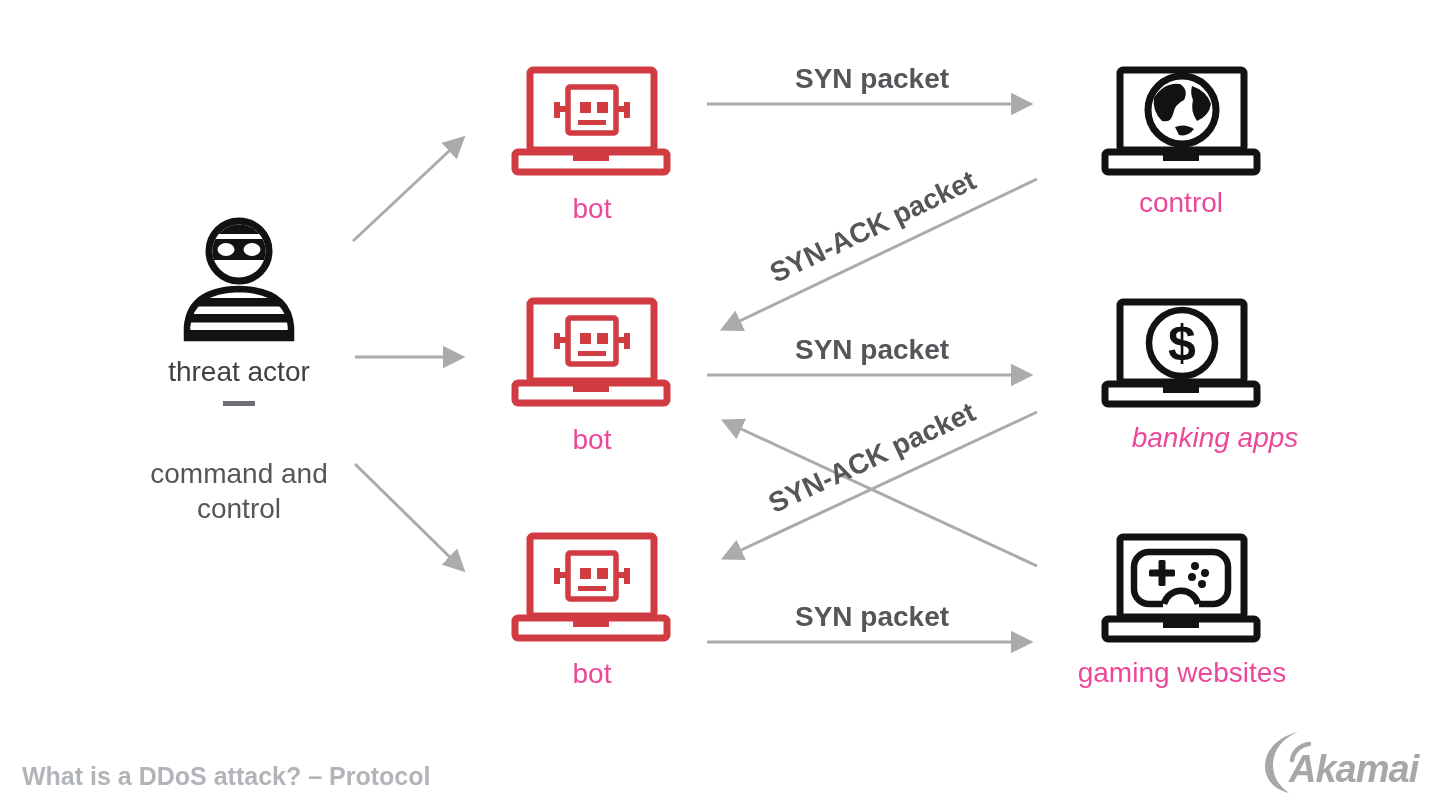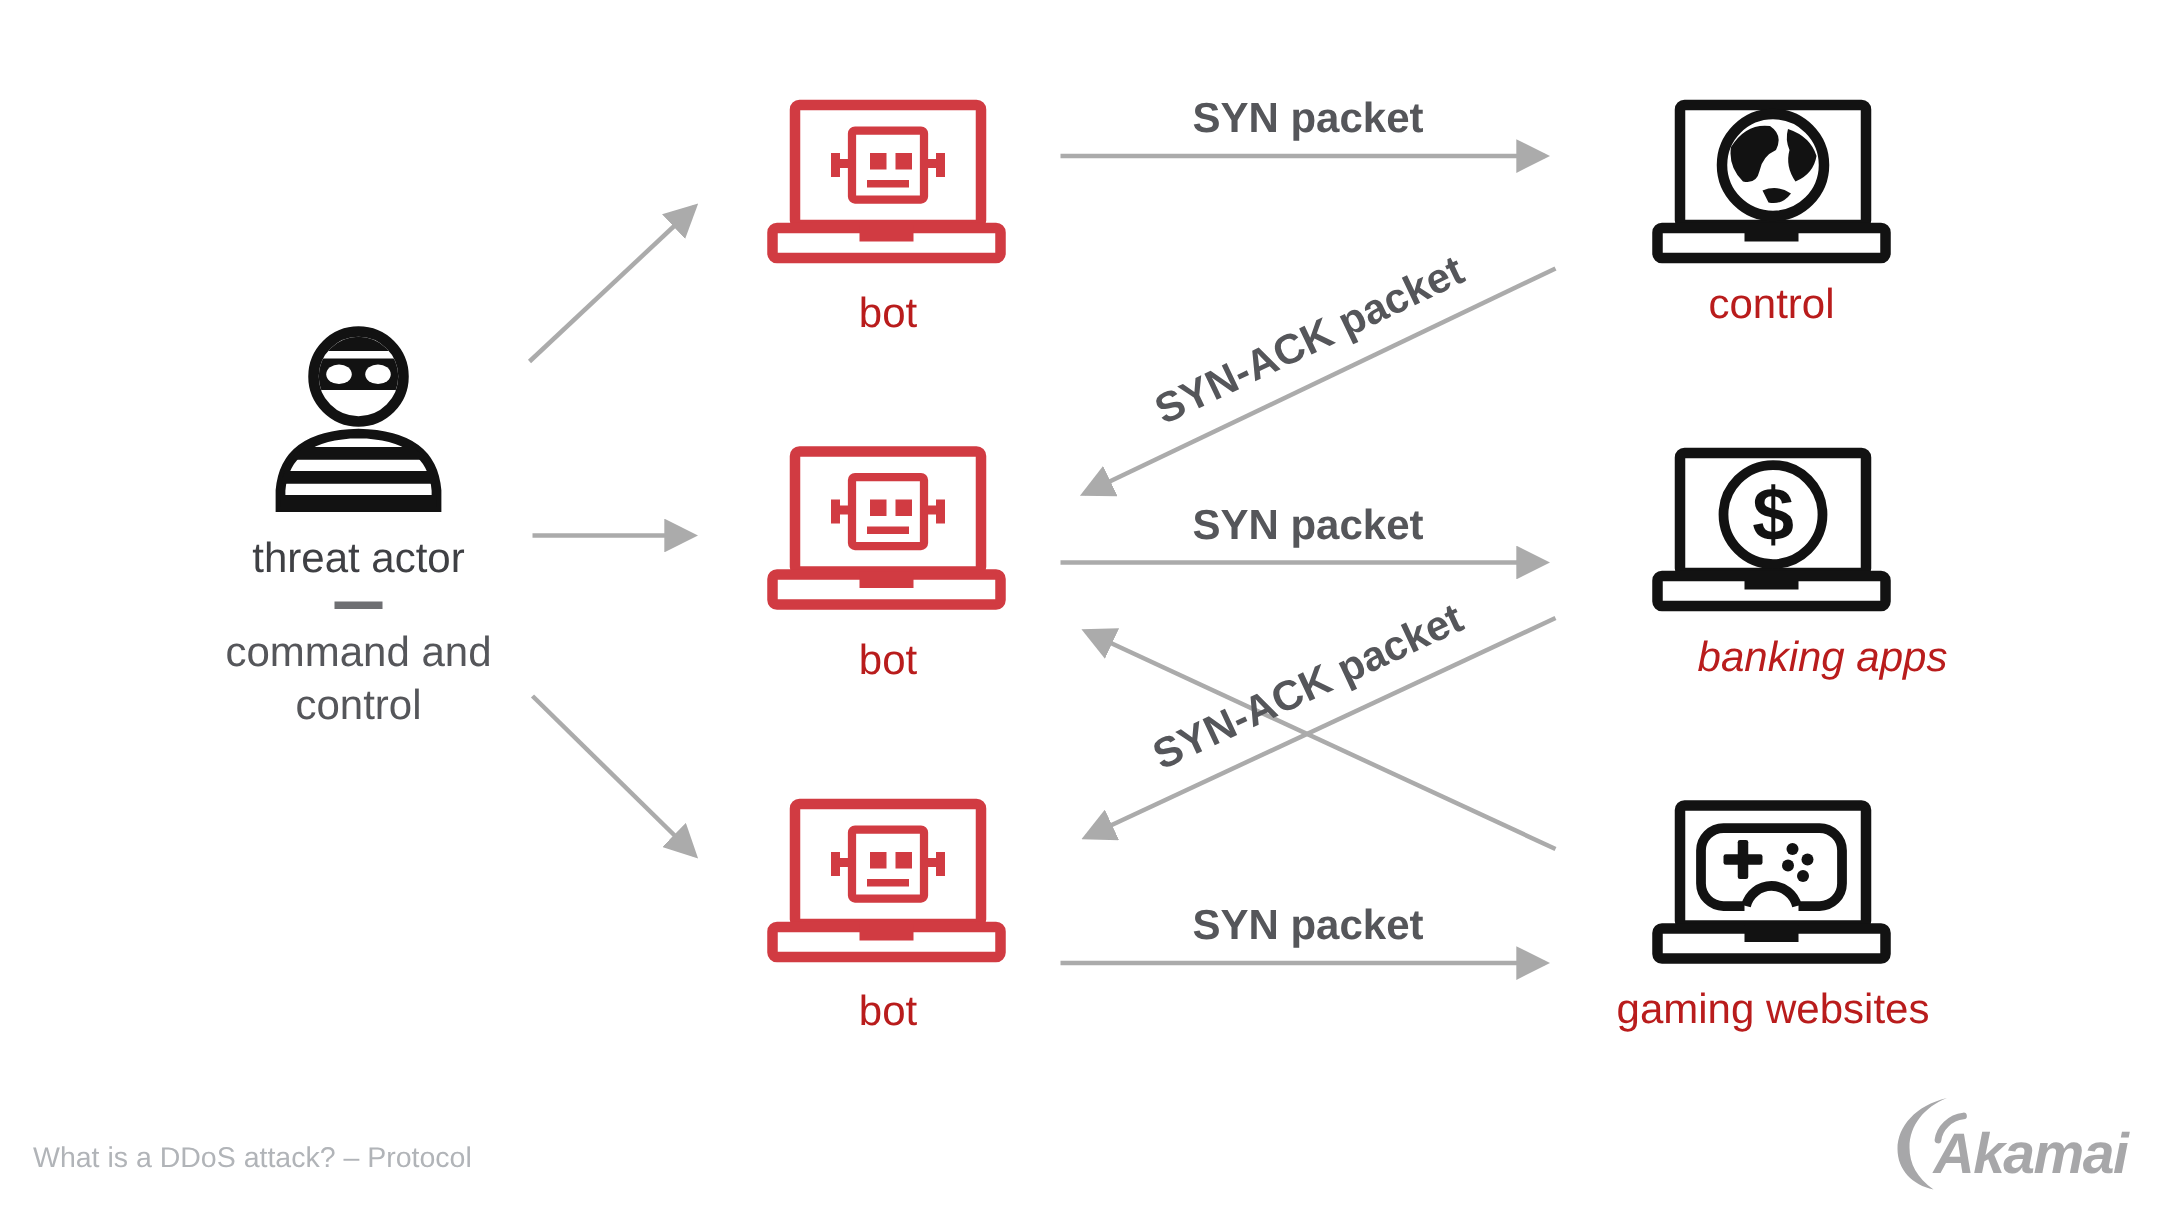--- a/index.html
+++ b/index.html
@@ -2,27 +2,27 @@
 <html><head>
 <meta charset="utf-8">
 <style>
   html,body{margin:0;padding:0;background:#ffffff;}
   .stage{
     position:relative;width:1440px;height:810px;background:#ffffff;overflow:hidden;
     font-family:"Liberation Sans",sans-serif;
   }
   .stage svg.diagram{position:absolute;left:0;top:0;}
   .lbl{position:absolute;text-align:center;color:#4A4B4F;font-size:28px;line-height:30px;}
-  .node-lbl{font-weight:400;color:#b91c1c;}
+  .node-lbl{font-weight:400;color:#ec4899;}
   .packet-lbl{font-weight:700;color:#55565A;white-space:nowrap;}
   .rot{transform-origin:center center;}
   .threat-lbl{color:#3F4044;}
-  .cc-lbl{color:#55565A;line-height:35px;}
+  .cc-lbl{color:#55565A;line-height:35px;margin-top:39px;}
   .dash-rule{position:absolute;background:#6E6F72;}
-  .caption{position:absolute;left:22px;top:762px;font-size:19px;color:#B1B4B8;font-weight:400;}
+  .caption{position:absolute;left:22px;top:762px;font-size:25px;color:#B1B4B8;font-weight:700;}
   .logo{position:absolute;left:1262px;top:731px;width:160px;height:64px;}
 </style>
 </head>
 <body>
 
 <div class="stage">
 
   <svg class="diagram" width="1440" height="810" viewBox="0 0 1440 810">
     <defs>
       <marker id="ah" viewBox="0 0 10 10" refX="8.5" refY="5" markerWidth="7.5" markerHeight="7.5" orient="auto">

